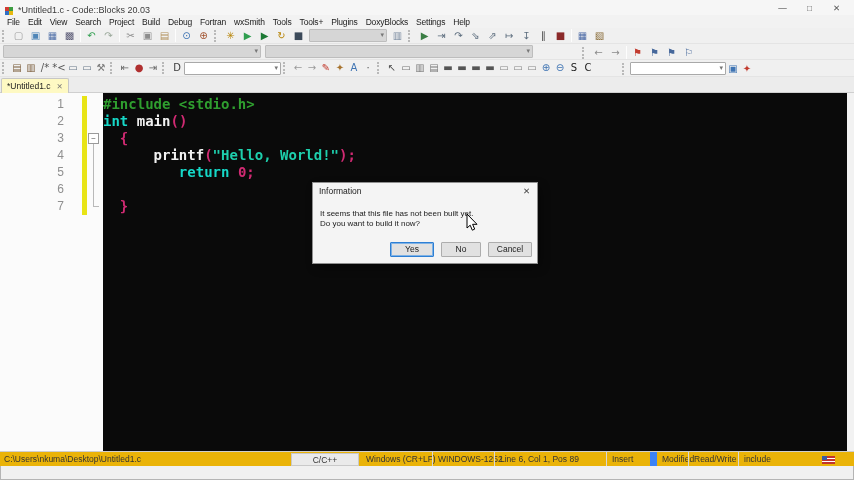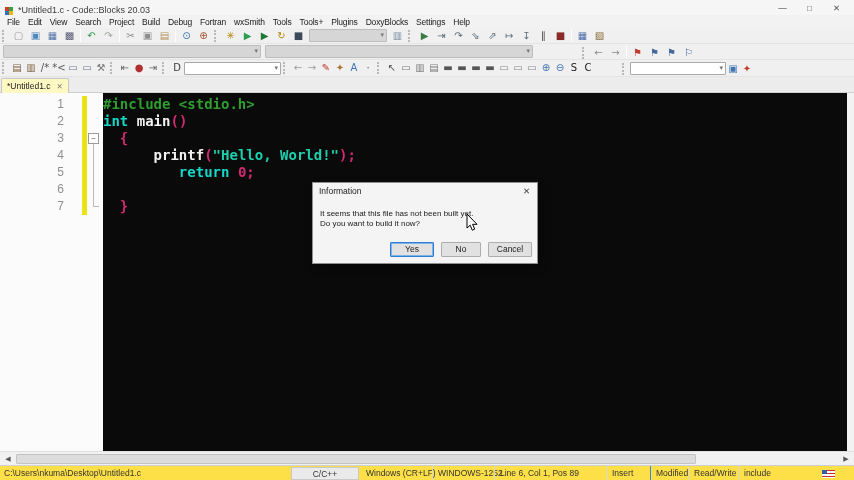--- a/index.html
+++ b/index.html
@@ -59,29 +59,29 @@
   .right-strip { position:absolute; right:0; top:0; width:7px; bottom:0; background:#f2f2f2; }
   .cl { height:17px; line-height:17px; white-space:pre; font-family:"DejaVu Sans Mono",monospace; font-weight:bold; font-size:14px; }
   .tk-pre{color:#2f9e2f;} .tk-kw{color:#16d8c8;} .tk-id{color:#f2f2f2;}
   .tk-pc{color:#d02a72;} .tk-str{color:#1ecfad;} .tk-num{color:#d02a72;}
   
   .hscroll { position:absolute; top:451px; left:0; right:0; height:14px; background:#f1f1f1; border-top:1px solid #e0e0e0; }
   .hs-arrow { position:absolute; top:0; width:14px; height:13px; font-size:7px; color:#555; display:flex; align-items:center; justify-content:center; }
   .hs-left { left:1px; } .hs-right { right:1px; }
   .hs-thumb { position:absolute; left:16px; top:2px; width:680px; height:10px; background:#dcdcdc; border:1px solid #c3c3c3; border-radius:1px; }
   
-  .statusbar { position:absolute; bottom:0; left:0; right:0; height:15px; background:#fde047; border-top:1px solid #cfcfcf;margin-top:17px; }
+  .statusbar { position:absolute; bottom:14px; left:0; right:0; height:15px; background:#eab308; border-top:1px solid #cfcfcf;margin-top:17px; }
   .sb-seg { position:absolute; top:0; height:14px; line-height:14px; font-size:8.5px; color:#333; white-space:nowrap; }
   .sb-seg:nth-child(1){ left:4px; }
   .sb-seg:nth-child(2){ left:291px; width:68px; text-align:center; background:#eaeaea; border:1px solid #c9c9c9; height:13px; line-height:12px; top:1px; }
   .sb-seg:nth-child(3){ left:366px; }
   .sb-seg:nth-child(4){ left:432px; border-left:1px solid #d8d8d8; padding-left:5px; }
   .sb-seg:nth-child(5){ left:494px; border-left:1px solid #d8d8d8; padding-left:5px; }
   .sb-seg:nth-child(6){ left:606px; border-left:1px solid #d8d8d8; padding-left:5px; }
-  .sb-seg:nth-child(7){ left:650px; border-left:1px solid #3b82f6; padding-left:5px; }
+  .sb-seg:nth-child(7){ left:650px; border-left:7px solid #3b82f6; padding-left:5px; }
   .sb-seg:nth-child(8){ left:688px; border-left:1px solid #d8d8d8; padding-left:5px; }
   .sb-seg:nth-child(9){ left:738px; border-left:1px solid #d8d8d8; padding-left:5px; }
   .kb-flag { position:absolute; left:822px; top:4px; width:13px; height:8px; background:repeating-linear-gradient(#c2332c 0 1.5px,#fff 1.5px 3px); }
   .kb-flag::before { content:""; position:absolute; left:0; top:0; width:5px; height:4px; background:#3b5ba5; }
   
   .dialog { position:absolute; left:313px; top:183px; width:224px; height:80px; background:#f4f4f4; box-shadow:0 0 0 1px #8f8f8f, 3px 4px 9px rgba(0,0,0,0.45); z-index:50; }
   .dlg-titlebar { position:absolute; top:0; left:0; right:0; height:16px; display:flex; align-items:center; }
   .dlg-title { font-size:8.5px; color:#222; margin-left:6px; }
   .dlg-close { position:absolute; right:7px; top:3px; font-size:8.5px; color:#444; }
   .dlg-msg { position:absolute; left:7px; top:26px; font-size:8px; color:#1a1a1a; line-height:10px; }

